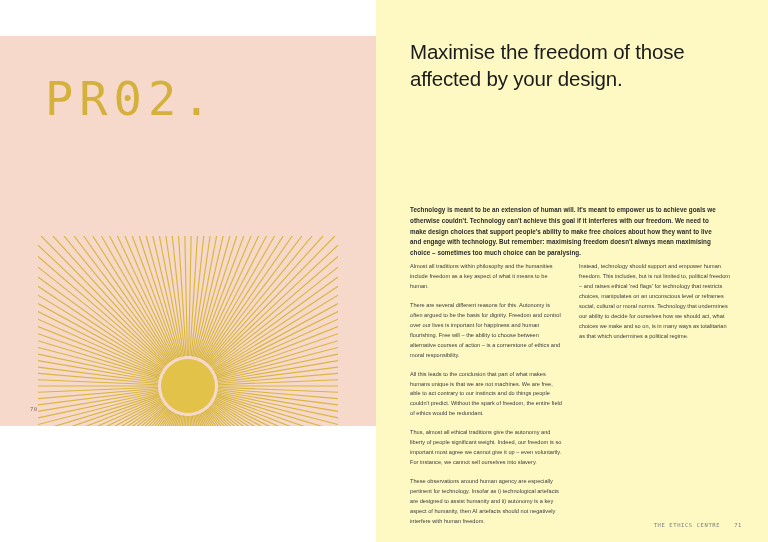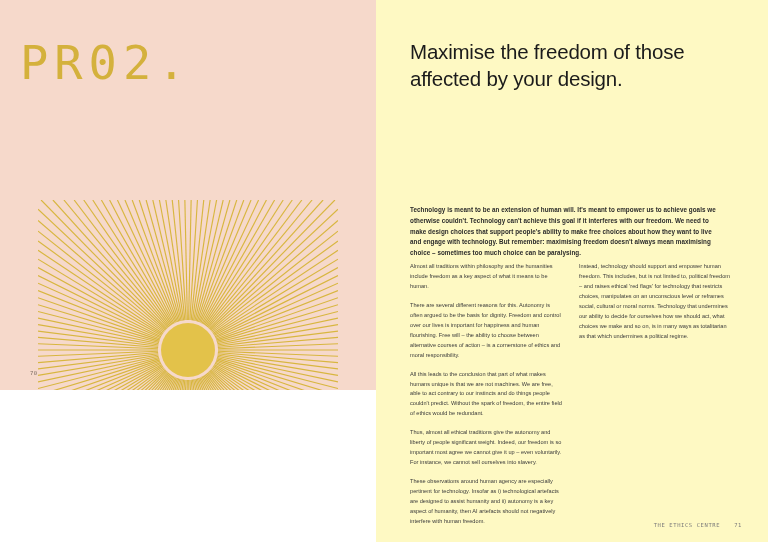--- a/index.html
+++ b/index.html
@@ -21,22 +21,23 @@
     background: #ffffff;
   }
 
   
   .page-left {
     position: relative;
     width: 376px;
     height: 390px;
     background: #f6d9cb;
     box-sizing: border-box;
-    padding: 26px 30px 0 16px;
+    padding: 26px 30px 0 41px;
     overflow: hidden;
+    margin-top: 36px;
   }
   .chapter-num {
     font-family: "DejaVu Sans Mono", monospace;
     font-size: 47px;
     letter-spacing: 6px;
     color: #d4b13c;
     margin: 12px 0 0 4px;
     line-height: 1.05;
     font-weight: 400;
   }

